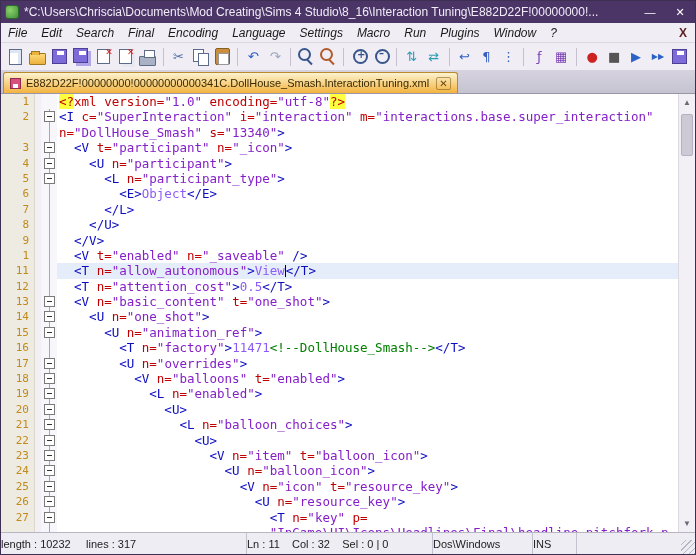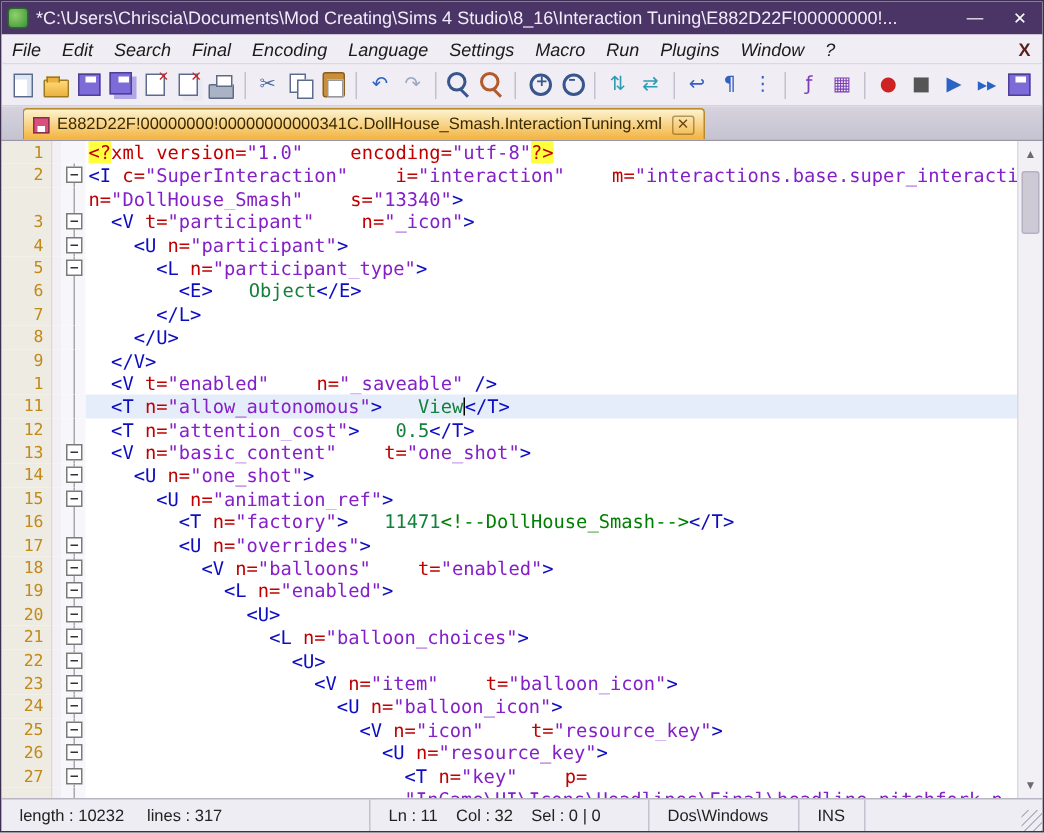--- a/index.html
+++ b/index.html
@@ -38,54 +38,54 @@
   .icon-paste::before{content:"";width:13px;height:15px;background:#c98f3d;border:1px solid #8a5f1e;border-radius:2px;}
   .icon-paste::after{content:"";position:absolute;top:6px;left:6px;width:9px;height:10px;background:#fff;border:1px solid #999;}
   .icon-find::before,.icon-replace::before{content:"";width:9px;height:9px;border:2px solid #37568c;border-radius:50%;margin:-4px 4px 0 0;}
   .icon-find::after,.icon-replace::after{content:"";position:absolute;width:7px;height:2px;background:#37568c;transform:rotate(45deg);right:3px;bottom:4px;}
   .icon-replace::before{border-color:#b35a2a;}
   .icon-replace::after{background:#b35a2a;}
   .icon-zoom-in::before,.icon-zoom-out::before{content:"";position:absolute;width:11px;height:11px;border:2px solid #37568c;border-radius:50%;top:2px;left:4px;}
   .icon-zoom-in::after{content:"+";position:absolute;top:2px;left:8px;font-size:10px;color:#37568c;font-weight:bold;}
   .icon-zoom-out::after{content:"–";position:absolute;top:1px;left:8px;font-size:10px;color:#37568c;font-weight:bold;}
   
-  .tabbar{height:23px;flex:0 0 23px;background:linear-gradient(#d6d3df,#c6c3d1);display:flex;align-items:flex-end;padding-left:14px;border-bottom:1px solid #9a96a8;}
+  .tabbar{height:23px;flex:0 0 23px;background:linear-gradient(#d6d3df,#c6c3d1);display:flex;align-items:flex-end;padding-left:2px;border-bottom:1px solid #9a96a8;}
   .tab{height:21px;display:flex;align-items:center;background:linear-gradient(#fdf3cf,#f3b33f);border:1px solid #b98a2e;border-bottom:none;border-radius:3px 3px 0 0;padding:0 6px;font-size:11px;color:#3a2a00;max-width:480px;}
   .tab-floppy{width:11px;height:11px;background:#d94f7e;border:1px solid #8f2c50;position:relative;margin-right:5px;flex:0 0 11px;}
   .tab-floppy::after{content:"";position:absolute;left:2px;bottom:0;width:5px;height:4px;background:#fff;}
   .tab-label{white-space:nowrap;overflow:hidden;text-overflow:ellipsis;}
   .tab-close{margin-left:7px;font-size:10px;color:#6b4a12;border:1px solid rgba(107,74,18,.5);border-radius:2px;padding:0 2px;line-height:11px;}
   
   .editor{flex:1;display:flex;overflow:hidden;background:#fff;}
   .lines{flex:1;overflow:hidden;font-family:"DejaVu Sans Mono",monospace;font-size:12.5px;}
   .row{display:flex;height:15.4px;line-height:15.4px;}
   .lnum{flex:0 0 34px;background:#eeebe2;color:#c28a1a;text-align:right;padding-right:5px;font-size:11px;border-right:1px solid #dcd8cb;}
   .bmark{flex:0 0 6px;background:#f2f0f5;}
   .fold{flex:0 0 16px;background:#f7f6fa;position:relative;}
   .fold.l::before,.fold.m::before{content:"";position:absolute;left:8px;top:0;bottom:0;width:1px;background:#a8a8a8;}
   .fbox{position:absolute;left:3px;top:2px;width:11px;height:11px;background:#fff;border:1px solid #7a7a7a;}
   .fbox::after{content:"";position:absolute;left:2px;right:2px;top:4px;height:1px;background:#333;}
   .code{flex:1;white-space:pre;overflow:hidden;padding-left:2px;color:#000;}
   .row.cur .code{background:#e6edfa;}
   .c-g{color:#0d0dc0;}
   .c-a{color:#c00000;}
   .c-v{color:#8520c8;}
-  .c-t{color:#15803d;margin-left:24px;}
+  .c-t{color:#8b5cf6;}
   .c-c{color:#008000;}
   .c-y{color:#c00000;background:#ffff40;}
   .caret{display:inline-block;width:0;border-left:1.5px solid #000;height:12px;vertical-align:-2px;animation:blink 1s steps(1) infinite;}
   @keyframes blink{50%{opacity:0;}}
   
   .vscroll{flex:0 0 17px;background:#f2f0f5;border-left:1px solid #dcd9e3;display:flex;flex-direction:column;}
   .sb-btn{height:17px;display:flex;align-items:center;justify-content:center;font-size:8px;color:#6a6a75;}
   .sb-track{flex:1;position:relative;}
   .sb-thumb{position:absolute;left:2px;right:2px;top:3px;height:42px;background:#cdcad6;border-radius:2px;border:1px solid #b5b1c2;}
   
   .statusbar{height:22px;flex:0 0 22px;background:#efedf4;border-top:1px solid #b9b6c4;display:flex;align-items:stretch;font-size:11px;color:#222;}
-  .st{display:flex;align-items:center;padding:0 12px;border-right:1px solid #c5c2cf;white-space:pre;overflow:hidden;}
+  .st{display:flex;align-items:center;padding:0 0;border-right:1px solid #c5c2cf;white-space:pre;overflow:hidden;}
   .st1{flex:0 0 246px;}
   .st2{flex:0 0 186px;}
   .st3{flex:0 0 100px;}
   .st4{flex:0 0 86px;}
   .st5{flex:0 0 44px;}
   .grip{flex:1;background:
      repeating-linear-gradient(135deg,transparent 0 3px,#b9b6c4 3px 4px);
      background-size:14px 14px;background-repeat:no-repeat;background-position:right bottom;}
 </style>
 </head>

